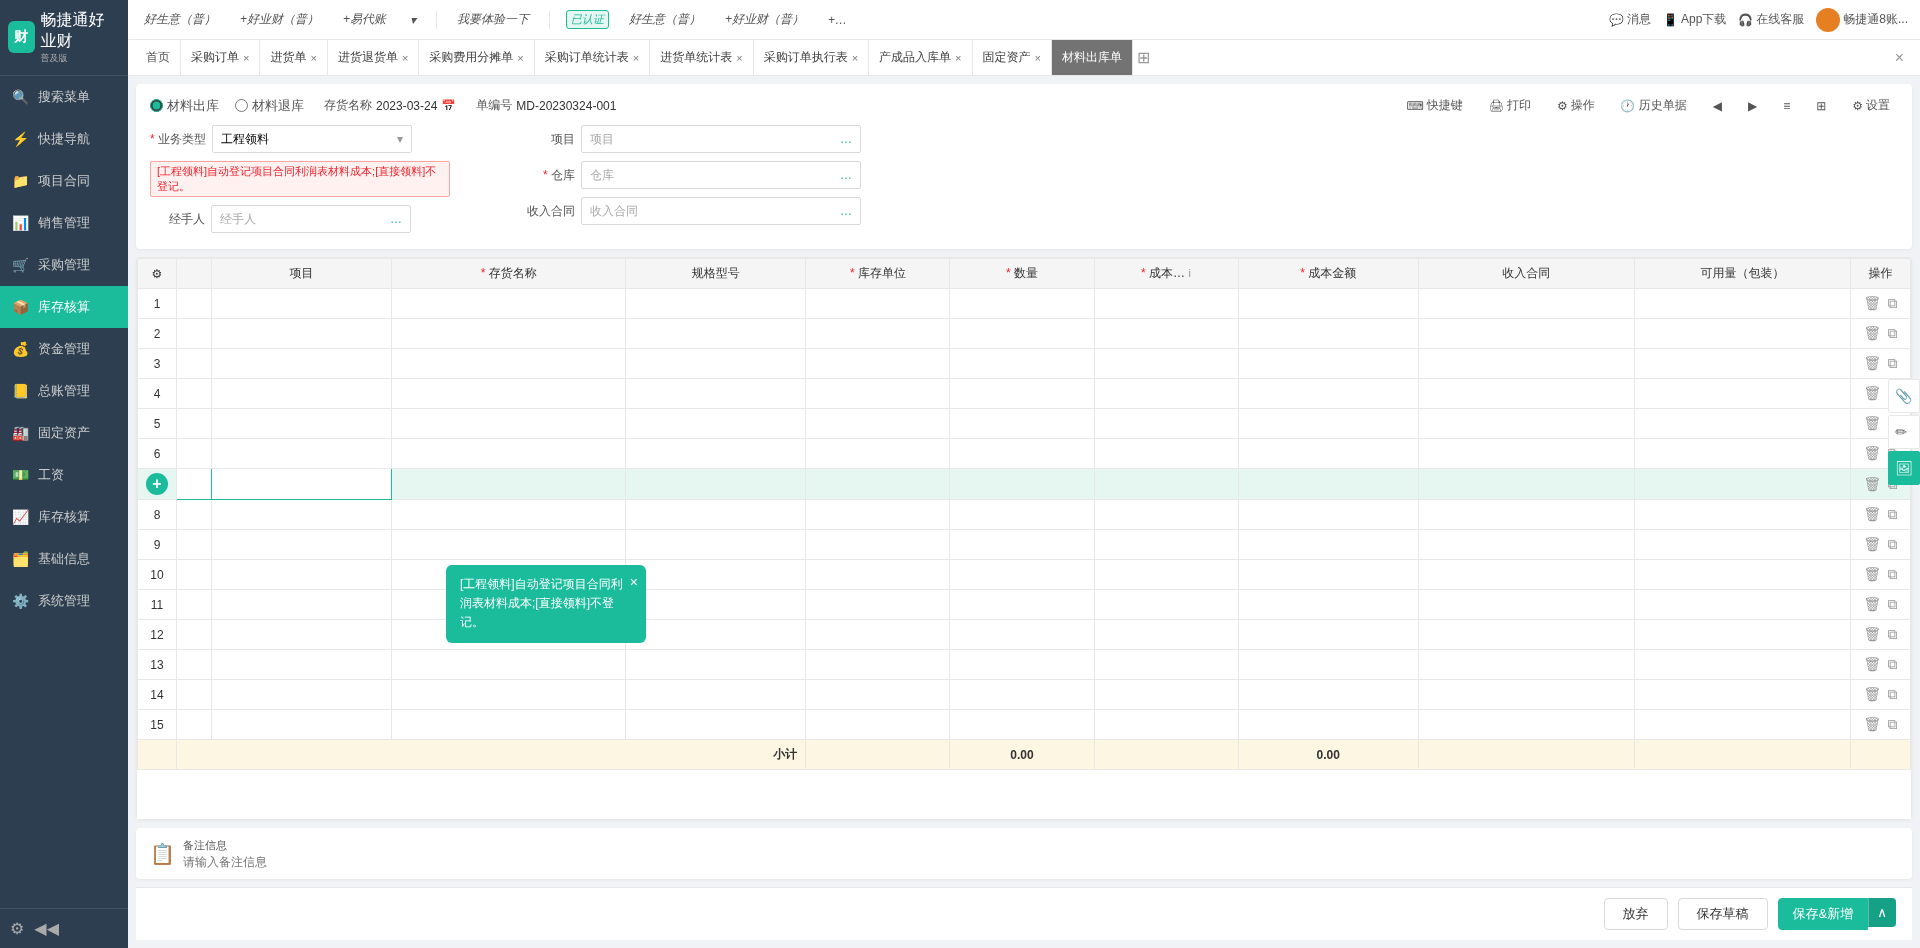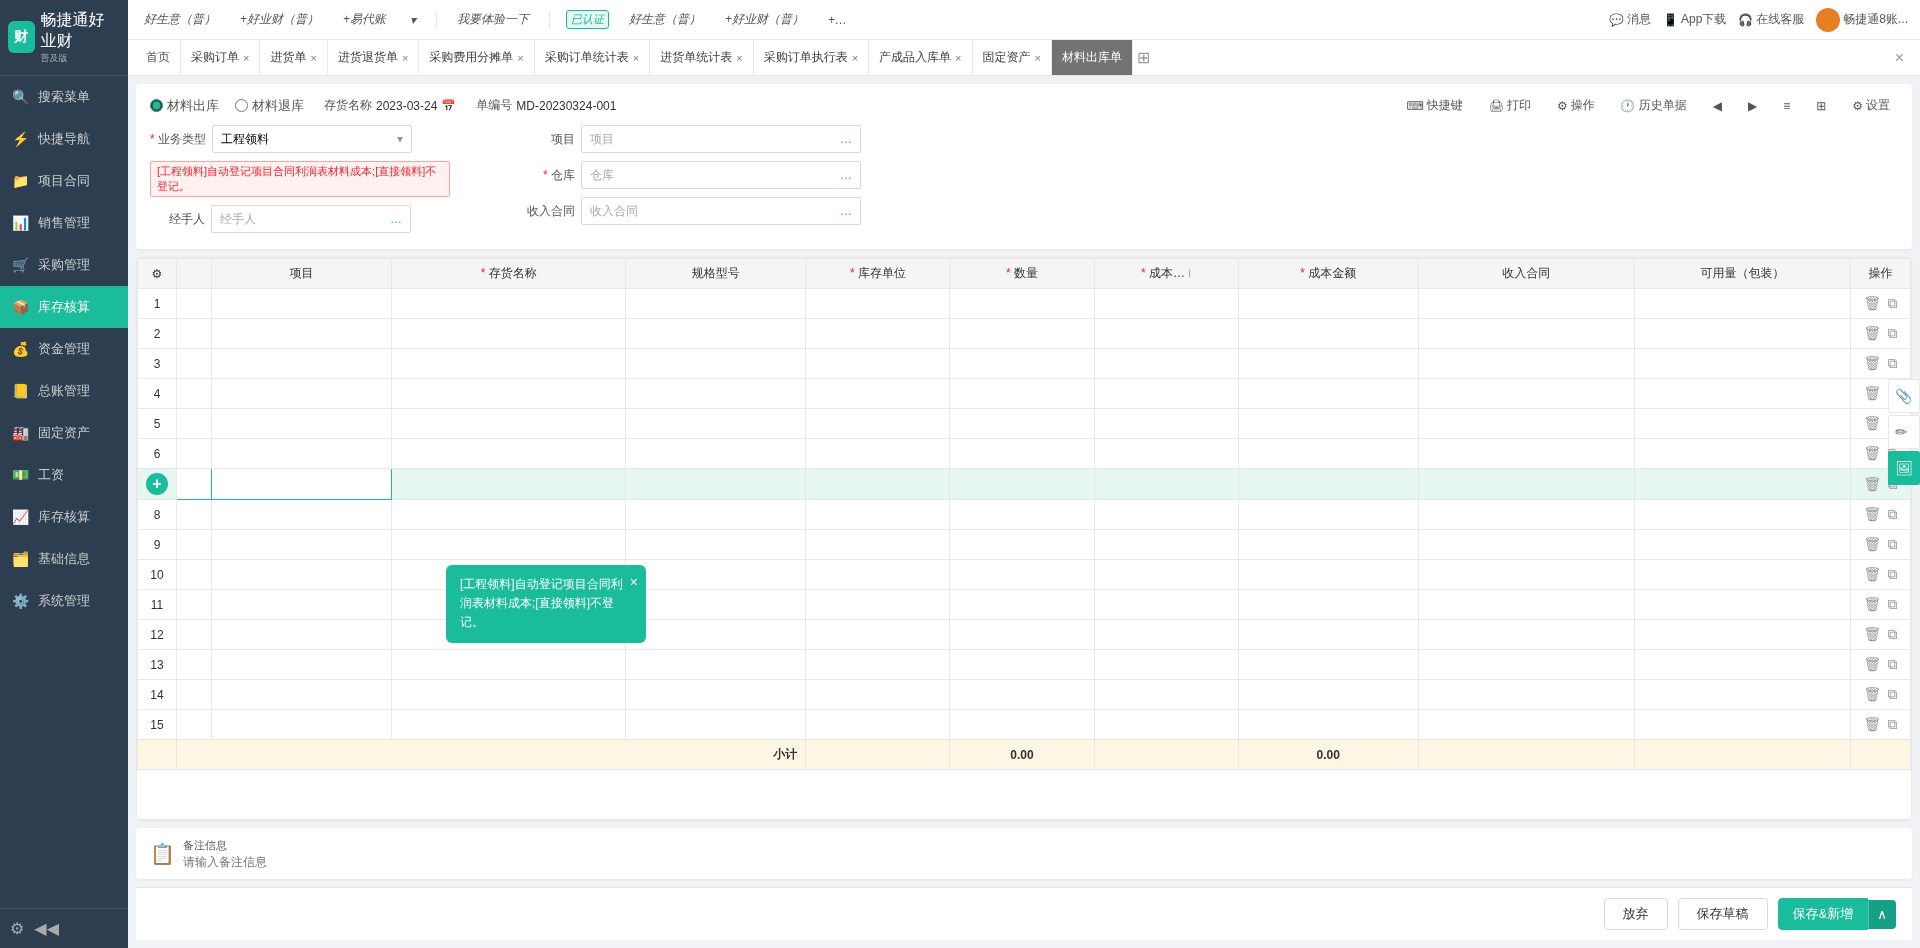--- a/index.html
+++ b/index.html
@@ -69,21 +69,21 @@
     .tooltip-popup .close-btn { position: absolute; top: 6px; right: 8px; cursor: pointer; font-size: 14px; }
     
     
     .notes-area { background: #fff; border-radius: 4px; padding: 10px 14px; display: flex; align-items: center; gap: 8px; box-shadow: 0 1px 3px rgba(0,0,0,0.05); }
     .notes-icon { color: #1abc9c; font-size: 20px; }
     .notes-input { border: none; outline: none; flex: 1; font-size: 12px; color: #aaa; }
     
     
     .bottom-bar { background: #fff; border-top: 1px solid #e8e8e8; padding: 10px 16px; display: flex; justify-content: flex-end; gap: 10px; }
     .btn { padding: 6px 18px; border-radius: 4px; cursor: pointer; font-size: 13px; border: 1px solid #d9d9d9; background: #fff; color: #333; }
-    .btn-split { display: flex; align-items: center; }
+    .btn-split { display: flex; align-items: flex-start; }
     .btn-split-main { background: #1abc9c; color: #fff; border: 1px solid #1abc9c; border-radius: 4px 0 0 4px; padding: 6px 14px; cursor: pointer; font-size: 13px; }
     .btn-split-arrow { background: #16a085; color: #fff; border: 1px solid #16a085; border-radius: 0 4px 4px 0; padding: 6px 8px; cursor: pointer; border-left: 1px solid rgba(255,255,255,0.3); }
 
     
     .right-panel { position: fixed; right: 0; top: 40%; display: flex; flex-direction: column; gap: 2px; z-index: 50; }
     .right-panel-btn { background: #fff; border: 1px solid #e8e8e8; padding: 8px 6px; cursor: pointer; font-size: 14px; color: #666; border-radius: 2px; }
     .field-group { display: flex; align-items: center; gap: 6px; }
     .field-group-label { color: #555; font-size: 12px; white-space: nowrap; min-width: 55px; text-align: right; }
     .field-group-label.req::before { content: '* '; color: #f5222d; }
     .field-val { display: flex; align-items: center; gap: 4px; min-width: 180px; border: 1px solid #d9d9d9; border-radius: 2px; height: 28px; padding: 0 8px; background: #fff; cursor: pointer; }

